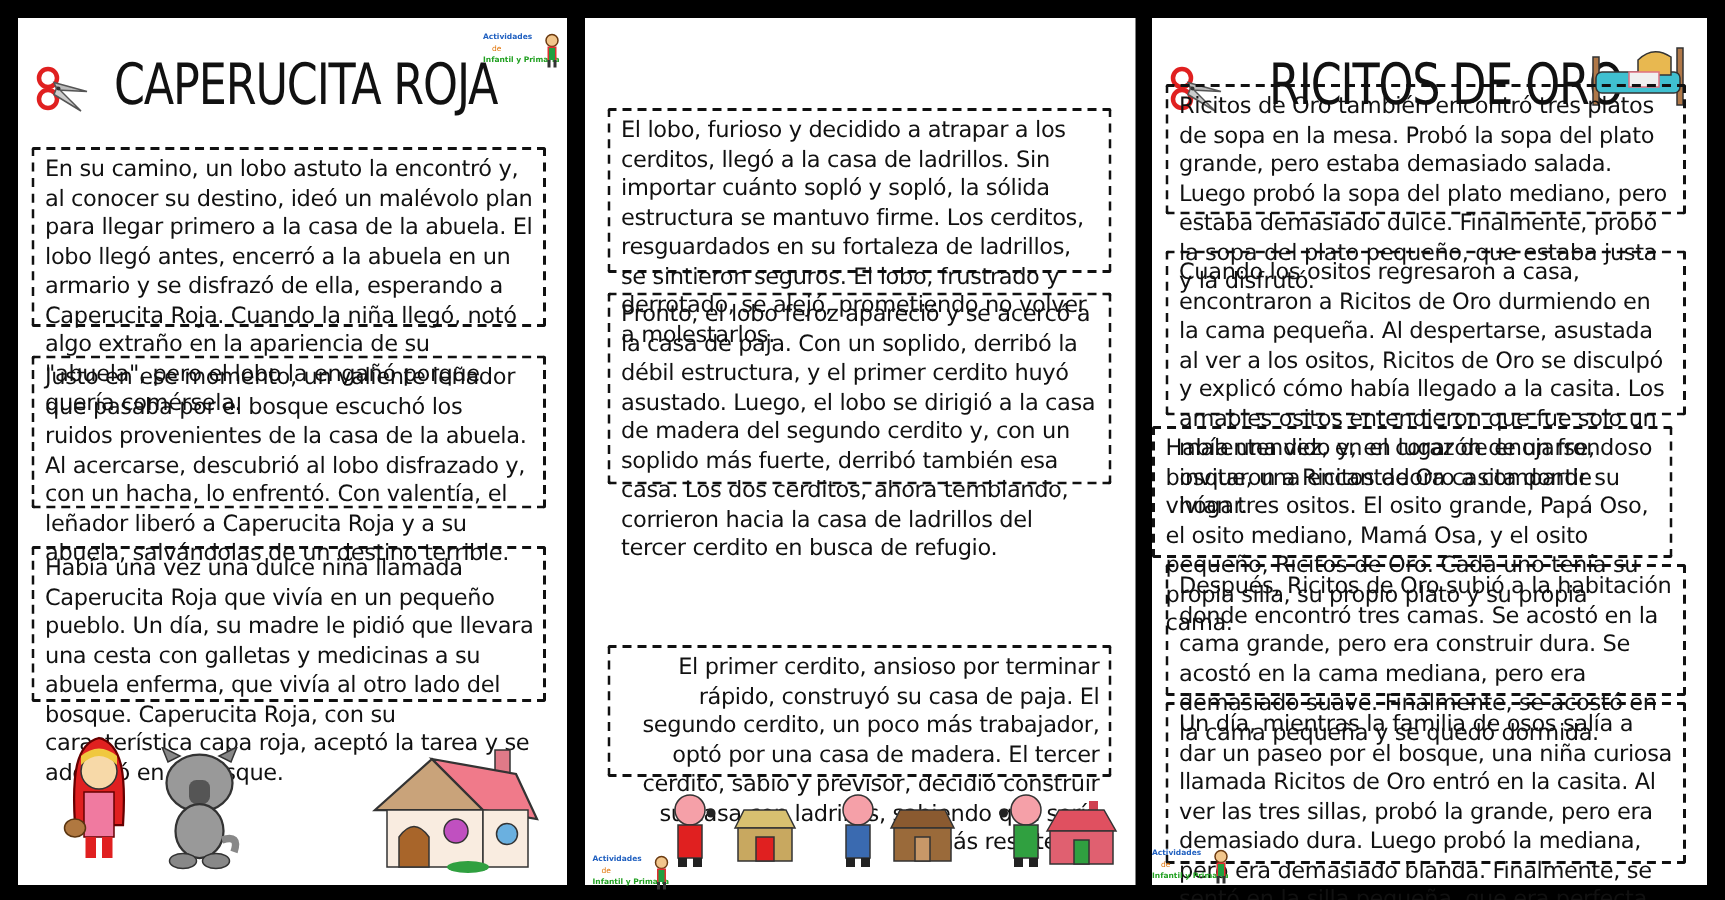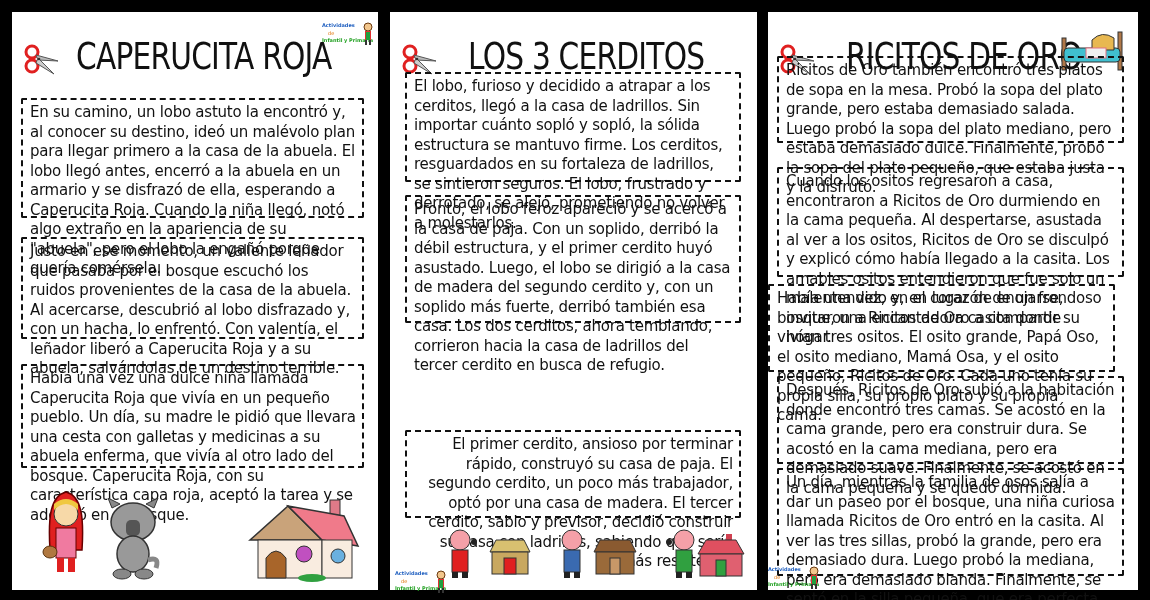--- a/index.html
+++ b/index.html
@@ -101,26 +101,20 @@
     <rect x="10" y="44" width="64" height="38" fill="#f9ece0" stroke="#333"></rect>
     <rect x="74" y="44" width="30" height="38" fill="#f9ece0" stroke="#333"></rect>
     <path d="M18 82 L18 62 Q28 48 38 62 L38 82Z" fill="#a8652a" stroke="#333"></path>
     <circle cx="56" cy="58" r="8" fill="#c050c0" stroke="#333"></circle>
     <circle cx="90" cy="60" r="7" fill="#6ab0e0" stroke="#333"></circle>
     <ellipse cx="64" cy="82" rx="14" ry="4" fill="#30a040"></ellipse>
   </svg>
 </div>
 
 <div class="page" id="p2">
-  <div class="title-row">
-    <svg class="scissors">
-        <use href="#scissors"></use>
-      </svg>
-    <div class="title">LOS 3 CERDITOS</div>
-  </div>
   <div class="box" style="left:15px; top:60px; width:336px; height:110px;">El lobo, furioso y decidido a atrapar a los cerditos, llegó a la casa de ladrillos. Sin importar cuánto sopló y sopló, la sólida estructura se mantuvo firme. Los cerditos, resguardados en su fortaleza de ladrillos, se sintieron seguros. El lobo, frustrado y derrotado, se alejó, prometiendo no volver a molestarlos.</div>
   <div class="box" style="left:15px; top:183px; width:336px; height:128px;">Pronto, el lobo feroz apareció y se acercó a la casa de paja. Con un soplido, derribó la débil estructura, y el primer cerdito huyó asustado. Luego, el lobo se dirigió a la casa de madera del segundo cerdito y, con un soplido más fuerte, derribó también esa casa. Los dos cerditos, ahora temblando, corrieron hacia la casa de ladrillos del tercer cerdito en busca de refugio.</div>
   <div class="box" style="left:15px; top:418px; width:336px; height:88px;text-align:right;">El primer cerdito, ansioso por terminar rápido, construyó su casa de paja. El segundo cerdito, un poco más trabajador, optó por una casa de madera. El tercer cerdito, sabio y previsor, decidió construir su casa con ladrillos, sabiendo que sería más resistente.</div>
 
   <div class="logo" style="left:5px; top:556px;">
     <span class="l1">Actividades</span>
     <span class="l2">de</span>
     <span class="l3">Infantil y Primaria</span>
     <svg class="kid">
         <use href="#kid"></use>

